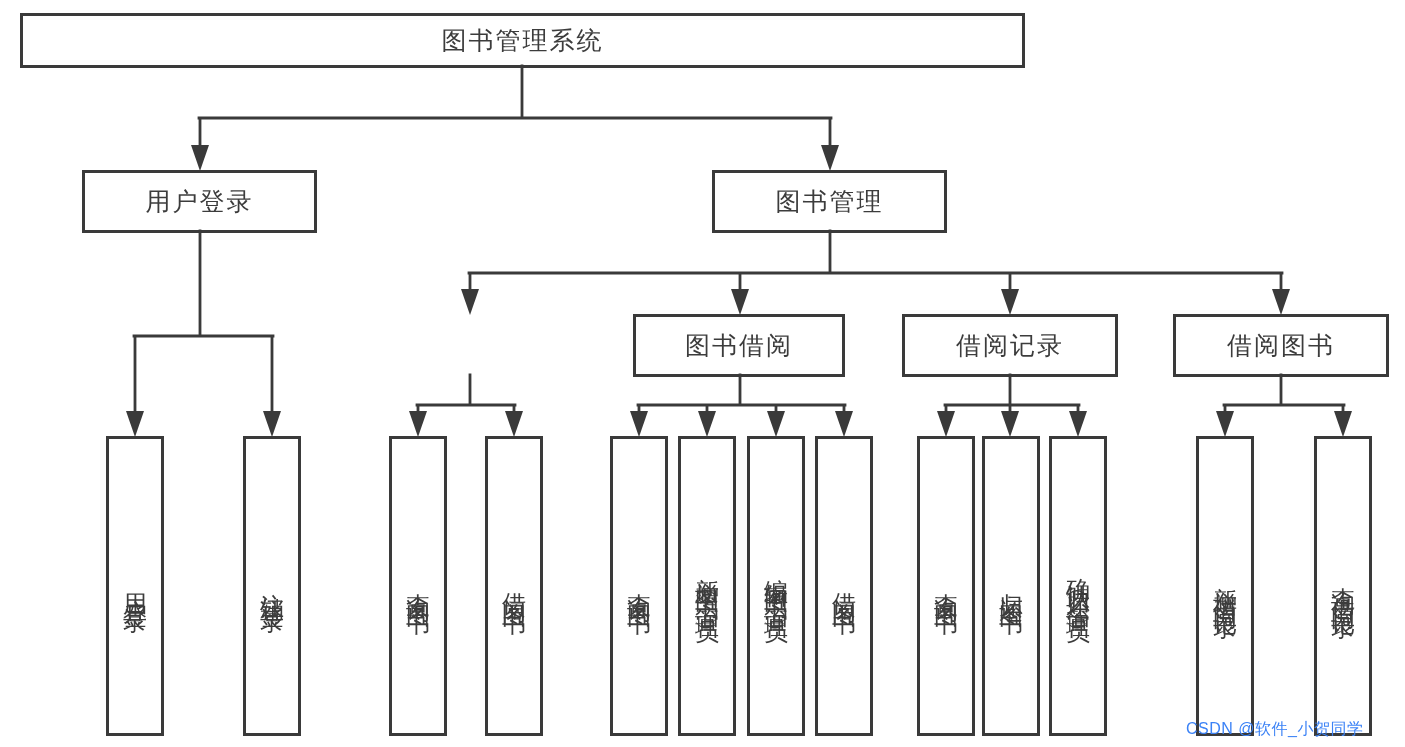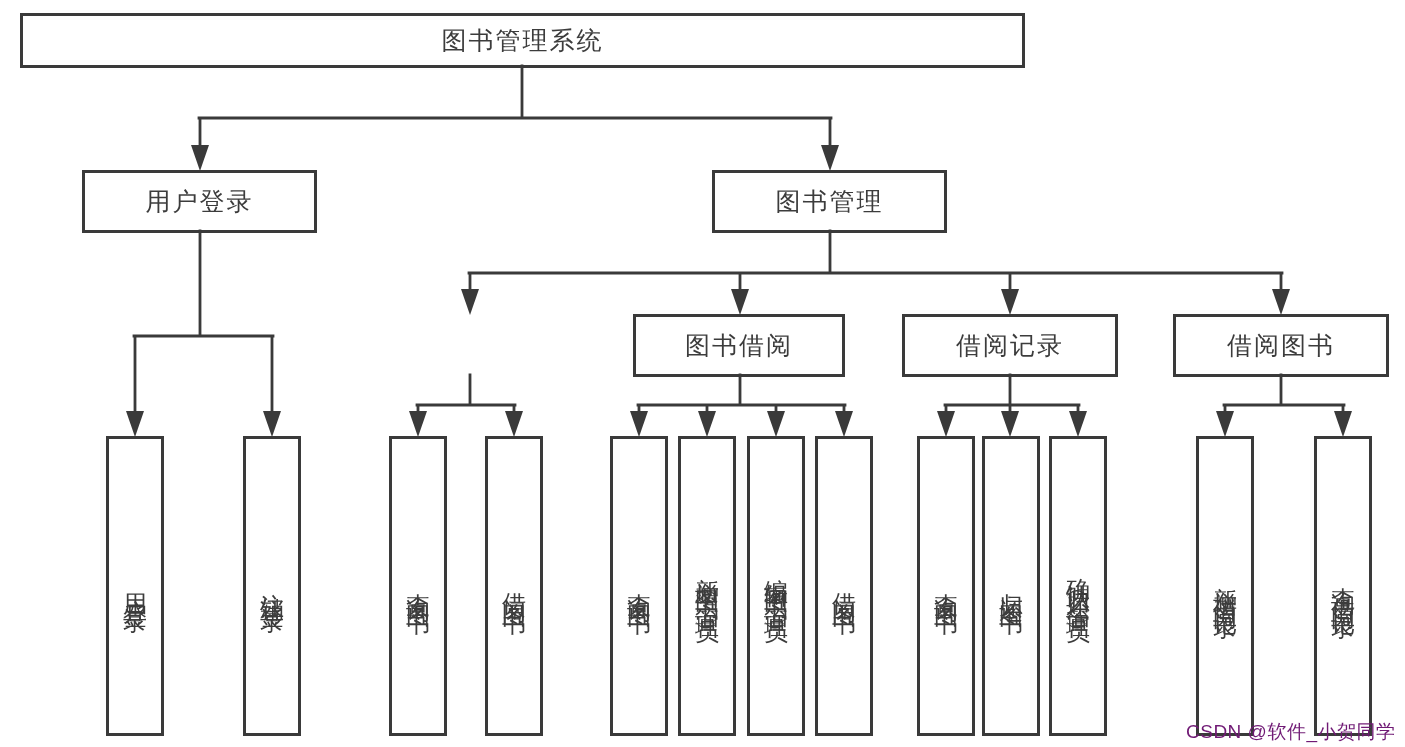--- a/index.html
+++ b/index.html
@@ -44,22 +44,22 @@
     font-size: 24px;
     color: #3c3c3c;
     letter-spacing: 6px;
     white-space: nowrap;
     line-height: 1;
   }
   .watermark {
     position: absolute;
     left: 1186px;
     top: 719px;
-    font-size: 19px;
-    color: #701a75;
+    font-size: 16px;
+    color: #3b82f6;
     letter-spacing: 0.5px;
     white-space: nowrap;
     z-index: 5;
   }
 </style>
 </head>
 <body>
 
 <div class="canvas">
 

